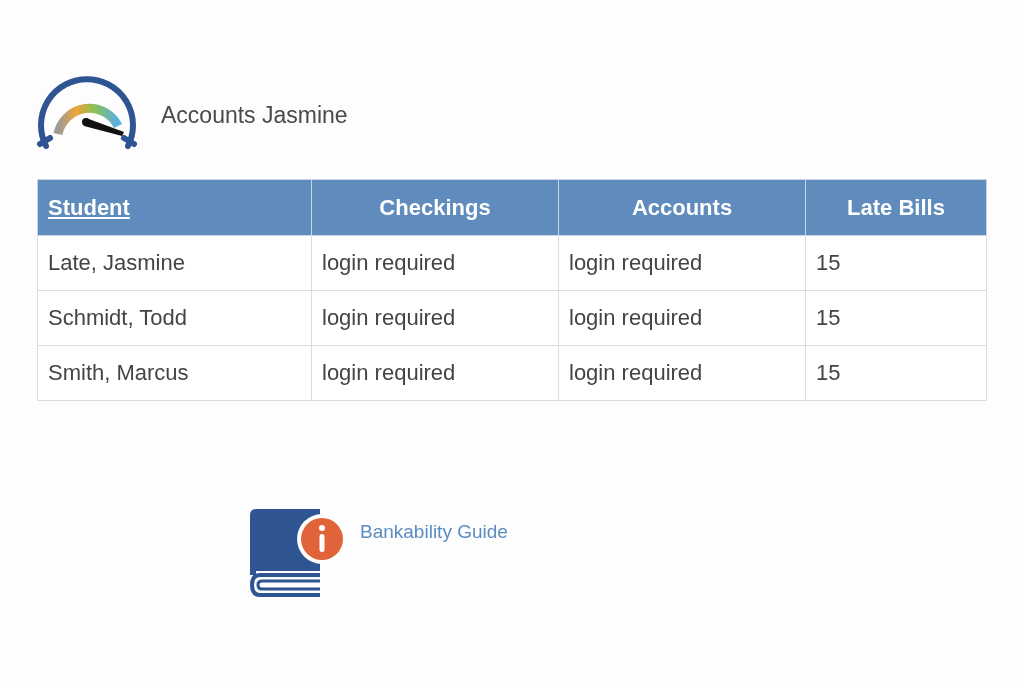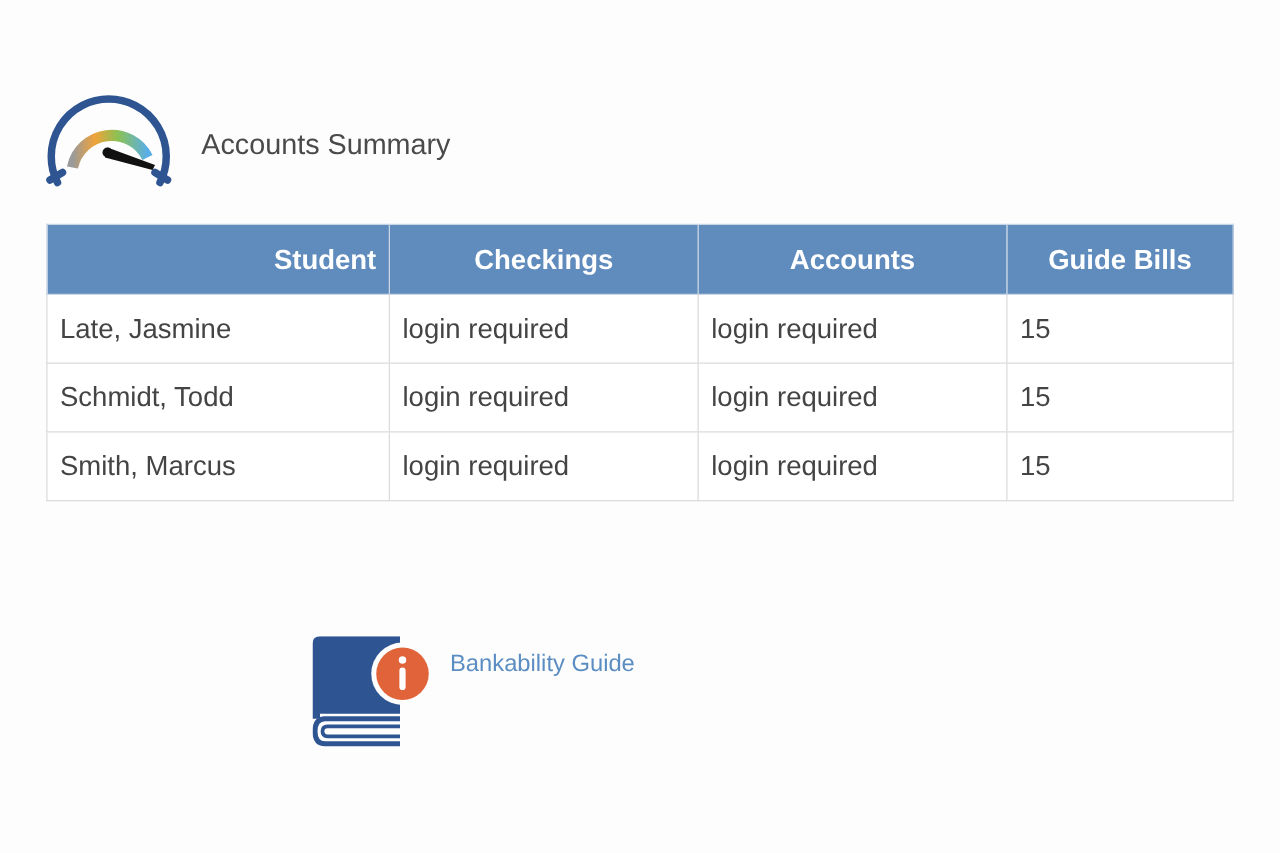--- a/index.html
+++ b/index.html
@@ -14,21 +14,21 @@
     .accounts-table {
       position:absolute; left:37px; top:179px; width:949px; border-collapse:collapse;
       table-layout:fixed;
     }
     .accounts-table th, .accounts-table td {
       border:1px solid #dcdcdc; height:55px; padding:0 10px; font-size:22px; box-sizing:border-box;
     }
     .accounts-table th {
       background:#5f8bbd; color:#fff; font-weight:bold; border-color:#c9d6e6; height:56px;
     }
-    .accounts-table th.col-student { text-align:right; }
+    .accounts-table th.col-student { text-align:left;text-decoration:underline; }
     .accounts-table td { background:#fff; color:#444; text-align:left; }
     .accounts-table td.cell-student { text-align:left; }
 
     .guide-link { position:absolute; left:250px; top:509px; display:flex; align-items:flex-start; text-decoration:none; cursor:pointer; }
     .book-icon { width:96px; height:92px; display:block; }
     .guide-label { position:absolute; left:110px; top:12px; font-size:19px; color:#5b8dc2; white-space:nowrap; }
   </style>
 </head>
 <body>
 
@@ -43,35 +43,35 @@
       </linearGradient>
     </defs>
     <path d="M10 72 A46 46 0 1 1 92 72" fill="none" stroke="#2e5592" stroke-width="6" stroke-linecap="round"></path>
     <path d="M4 70 L14 64" stroke="#2e5592" stroke-width="6" stroke-linecap="round"></path>
     <path d="M98 70 L88 64" stroke="#2e5592" stroke-width="6" stroke-linecap="round"></path>
     <path d="M22 60 A32 32 0 0 1 82 52" fill="none" stroke="url(#gg)" stroke-width="9"></path>
     <path d="M50 44 L88 58 L86 62 L48 52 Z" fill="#111"></path>
     <circle cx="50" cy="48" r="4" fill="#111"></circle>
   </svg>
 </div>
-<div class="page-title">Accounts Summary</div>
+<div class="page-title">Accounts Jasmine</div>
 
 <table class="accounts-table">
   <colgroup>
     <col style="width:274px">
       <col style="width:247px">
       <col style="width:247px">
       <col style="width:181px">
   </colgroup>
   <thead>
     <tr>
       <th class="col-student">Student</th>
       <th>Checkings</th>
       <th>Accounts</th>
-      <th>Guide Bills</th>
+      <th>Late Bills</th>
     </tr>
   </thead>
   <tbody>
     <tr>
       <td class="cell-student">Late, Jasmine</td>
       <td>login required</td>
       <td>login required</td>
       <td>15</td>
     </tr>
     <tr>

